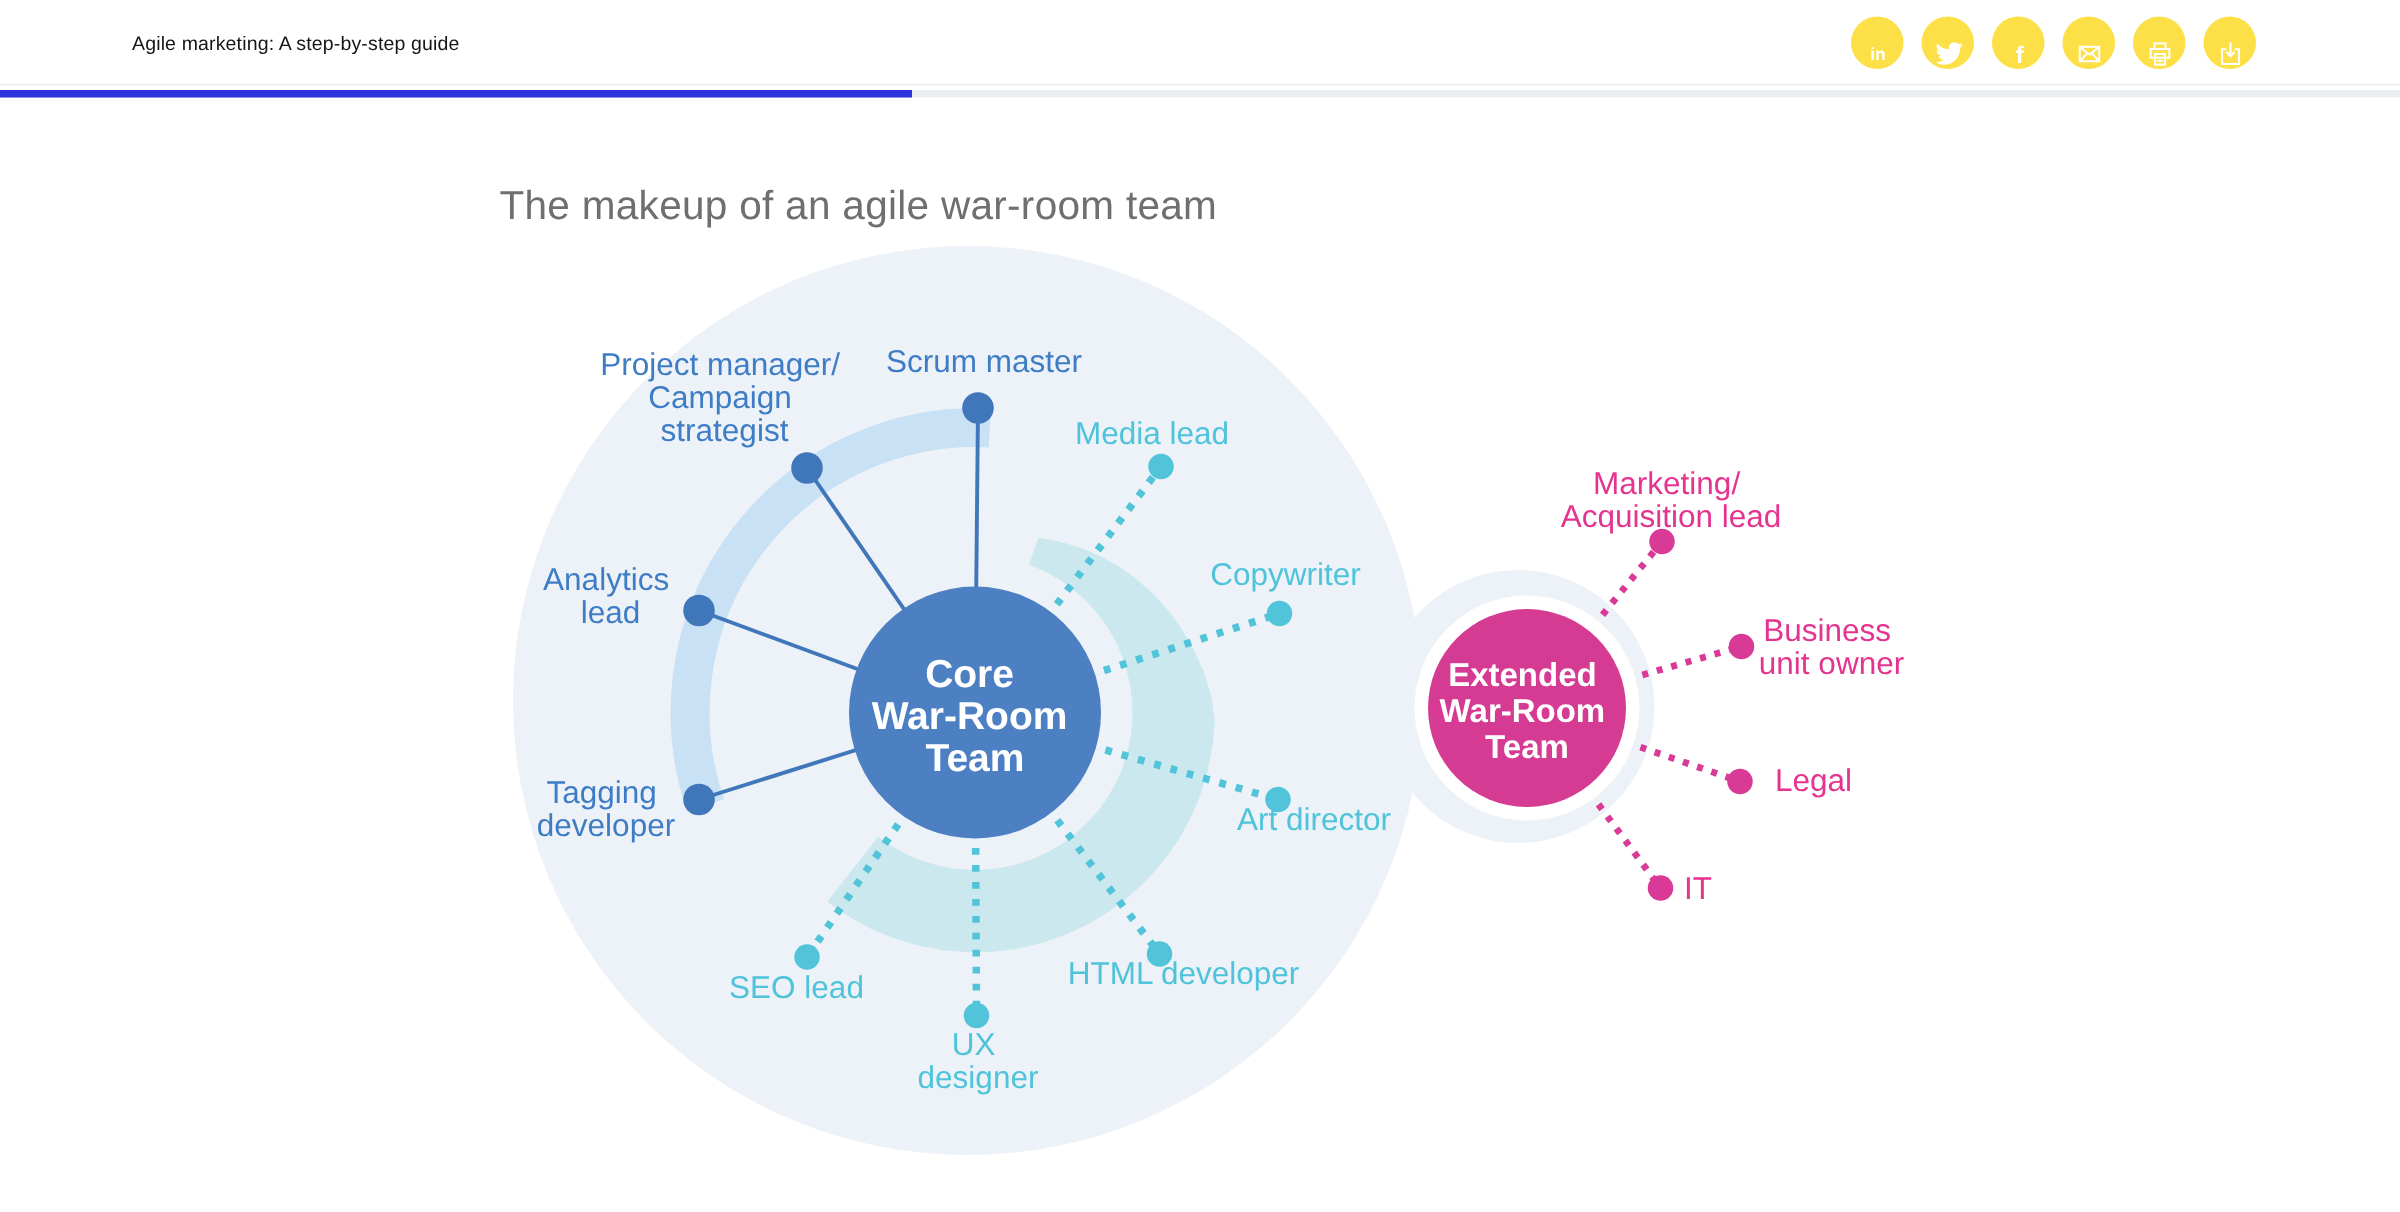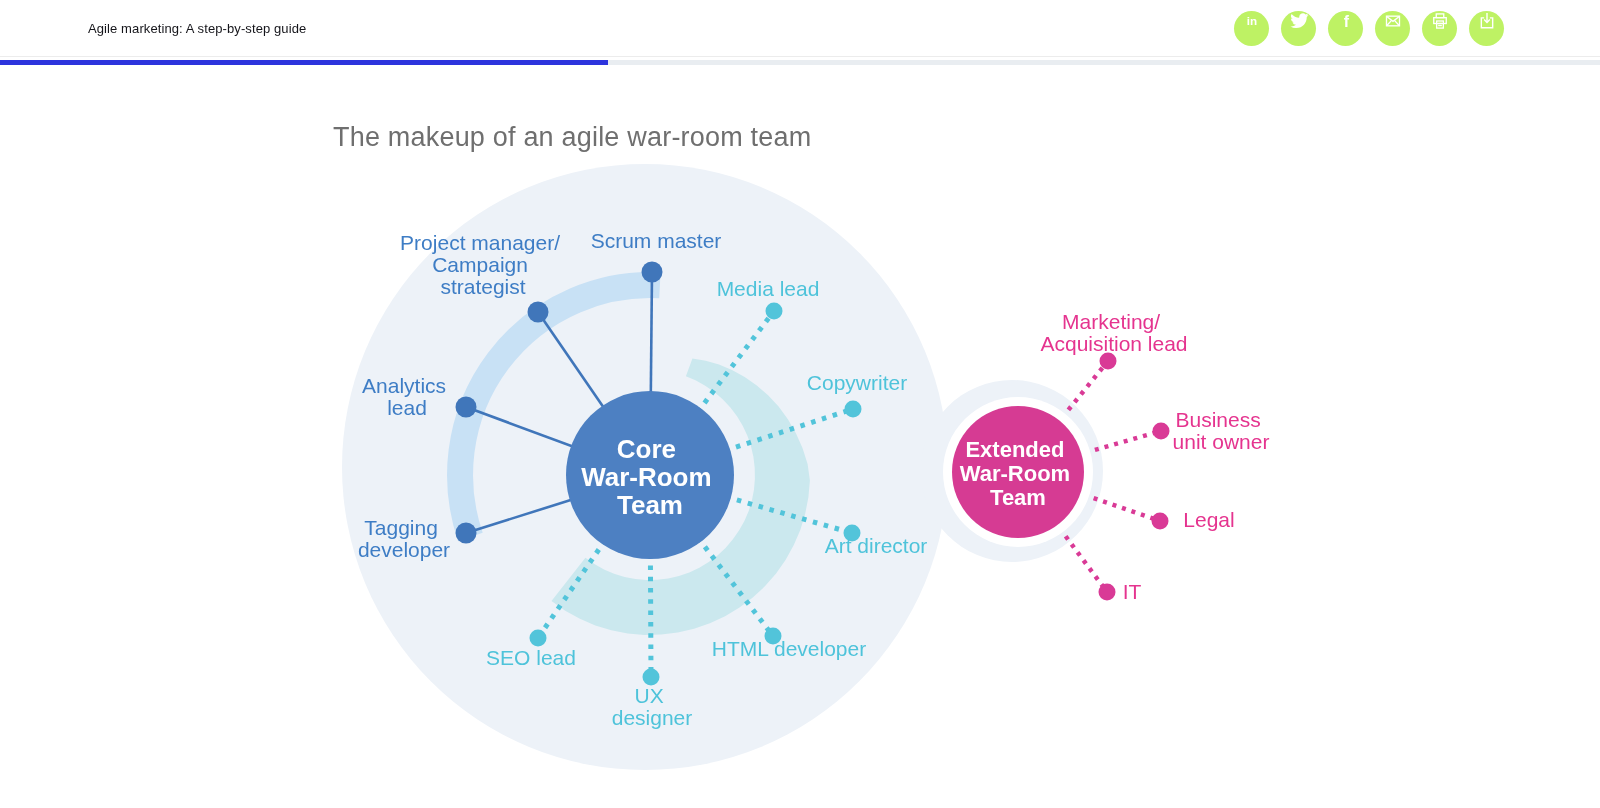--- a/index.html
+++ b/index.html
@@ -4,22 +4,22 @@
 <style>
   html,body{margin:0;padding:0;background:#fff;}
   body{width:1600px;height:808px;position:relative;overflow:hidden;
        font-family:"Liberation Sans","DejaVu Sans",sans-serif;}
 
   .header{position:absolute;left:0;top:0;width:1600px;height:56px;background:#fff;
           border-bottom:1px solid #ececec;}
   .header-title{position:absolute;left:88px;top:0;height:56px;display:flex;align-items:center;
                 font-size:13px;color:#15151a;letter-spacing:.1px;}
   .share-bar{position:absolute;right:96px;top:11px;display:flex;gap:12px;}
-  .share-btn{width:35px;height:35px;border-radius:50%;background:#bef264;display:flex;
-             align-items:flex-start;justify-content:center;cursor:pointer;}
+  .share-btn{width:35px;height:35px;border-radius:50%;background:#fde047;display:flex;
+             align-items:flex-end;justify-content:center;cursor:pointer;}
   .share-btn svg{display:block;}
 
   .progress-track{position:absolute;left:0;top:60px;width:1600px;height:5px;background:#e9edf1;}
   .progress-fill{height:5px;background:var(--progress_blue,#2d34dd);}
 
   .figure-title{position:absolute;left:333px;top:80px;font-size:27px;font-weight:500;
                 color:#6f6f6f;letter-spacing:.2px;margin-top:42px;}
 
   svg.diagram{position:absolute;left:0;top:0;}
 

